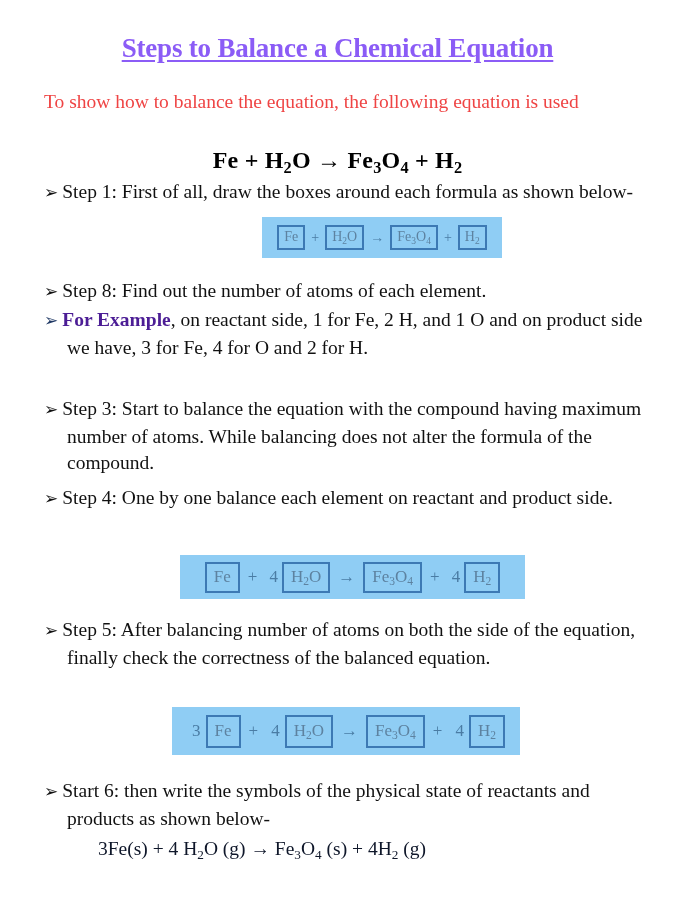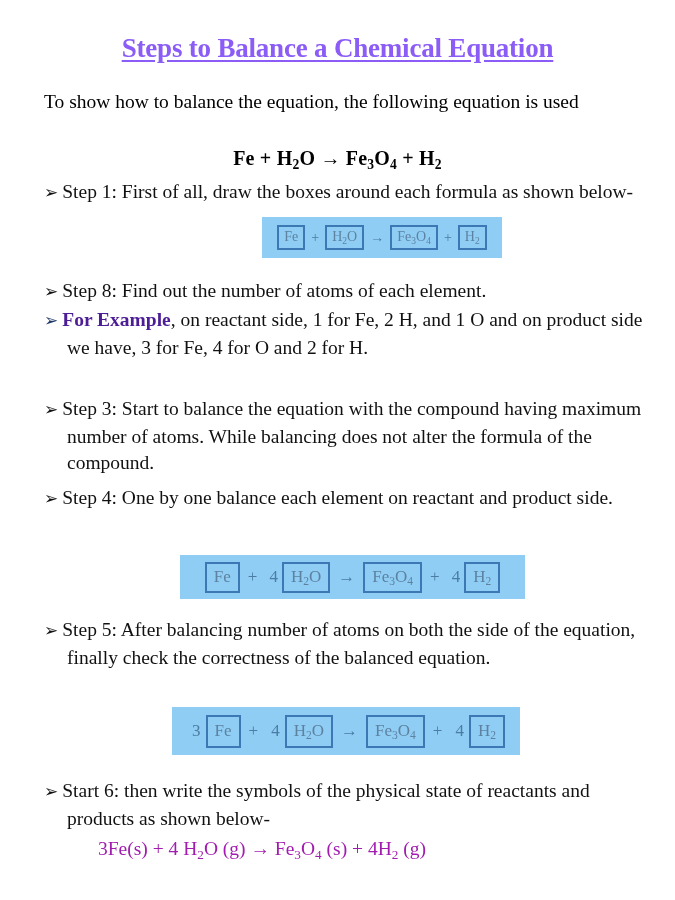--- a/index.html
+++ b/index.html
@@ -29,36 +29,36 @@
     text-decoration: underline;
     text-underline-offset: 3px;
     letter-spacing: -0.2px;
   }
 
   
   .body-text {
     position: absolute;
     font-size: 19.5px;
     line-height: 26.5px;
-    color: #000000;
+    color: #ef4444;
   }
 
   .intro {
     left: 44px;
     top: 89px;
     width: 580px;
   }
 
   .main-equation {
     position: absolute;
     top: 147px;
     left: 0;
     width: 675px;
     text-align: center;
-    font-size: 20px;
+    font-size: 24px;
     font-weight: bold;
     letter-spacing: 0.2px;
   }
 
   
   .step {
     position: absolute;
     left: 44px;
     width: 600px;
     font-size: 19.5px;
@@ -146,21 +146,21 @@
   #band3 .boxed { padding: 4px 7px 5px 7px; }
   #band3 .op { margin: 0 8px; }
   #band3 .coef { margin: 0 5px; }
 
   .final-equation {
     position: absolute;
     left: 98px;
     top: 836px;
     font-size: 19.5px;
     line-height: 26px;
-    color: #a21caf;
+    color: #0f172a;
     white-space: nowrap;
   }
 </style>
 </head>
 <body>
 
 <div class="title">Steps to Balance a Chemical Equation</div>
 
 <div class="body-text intro">To show how to balance the equation, the following equation is used</div>
 

